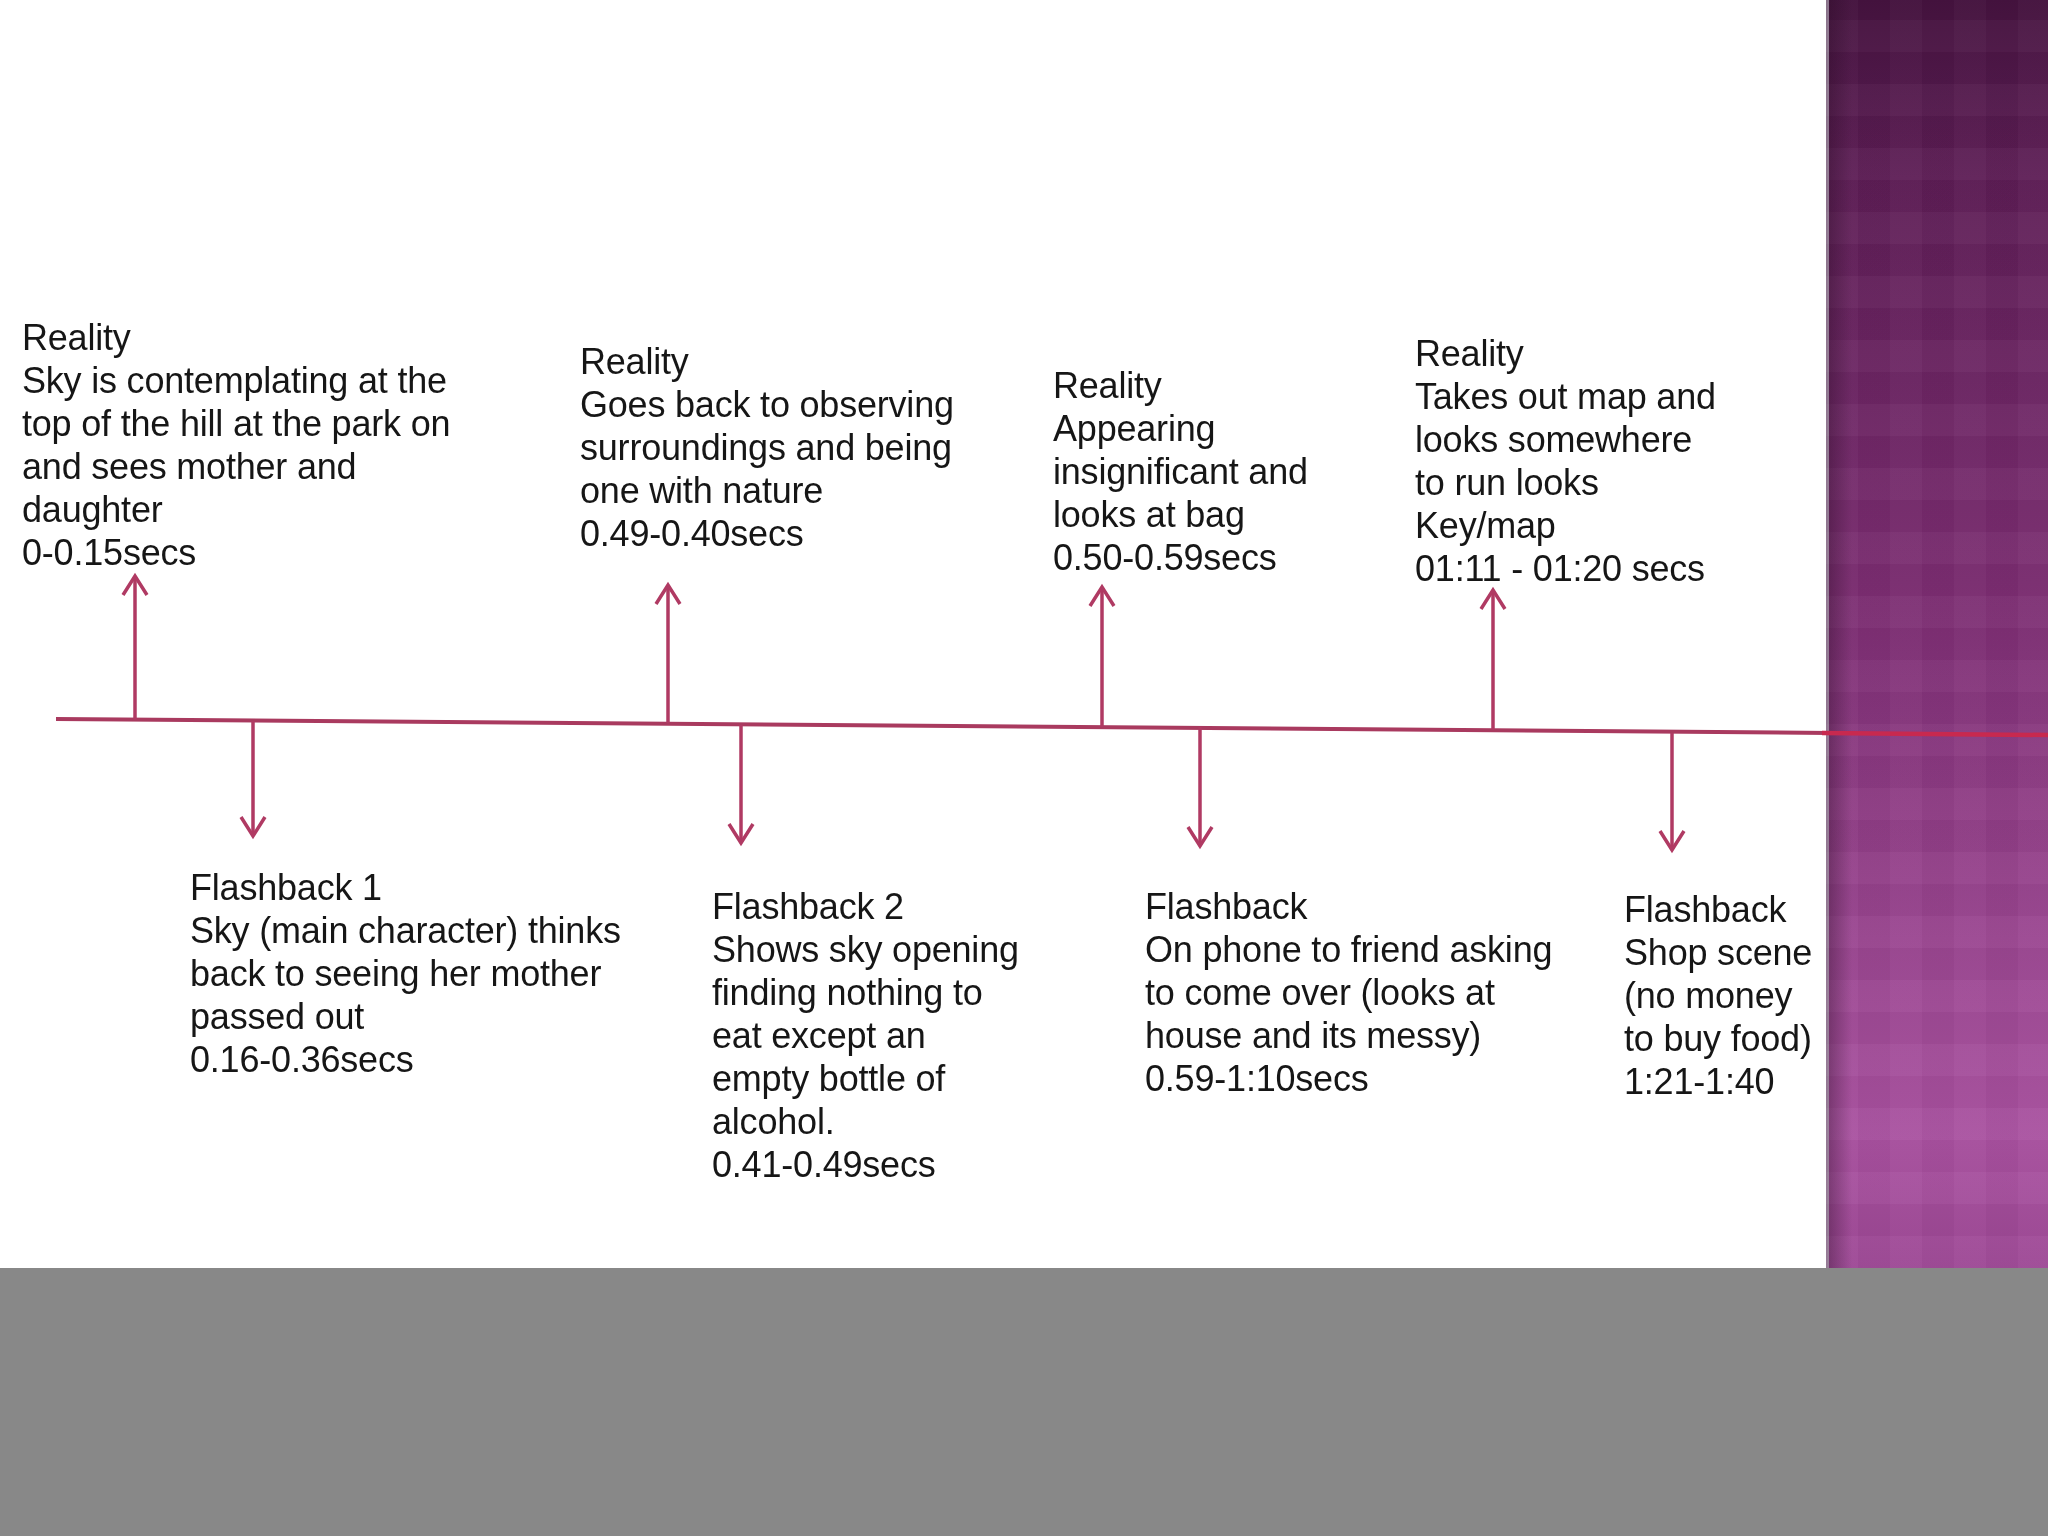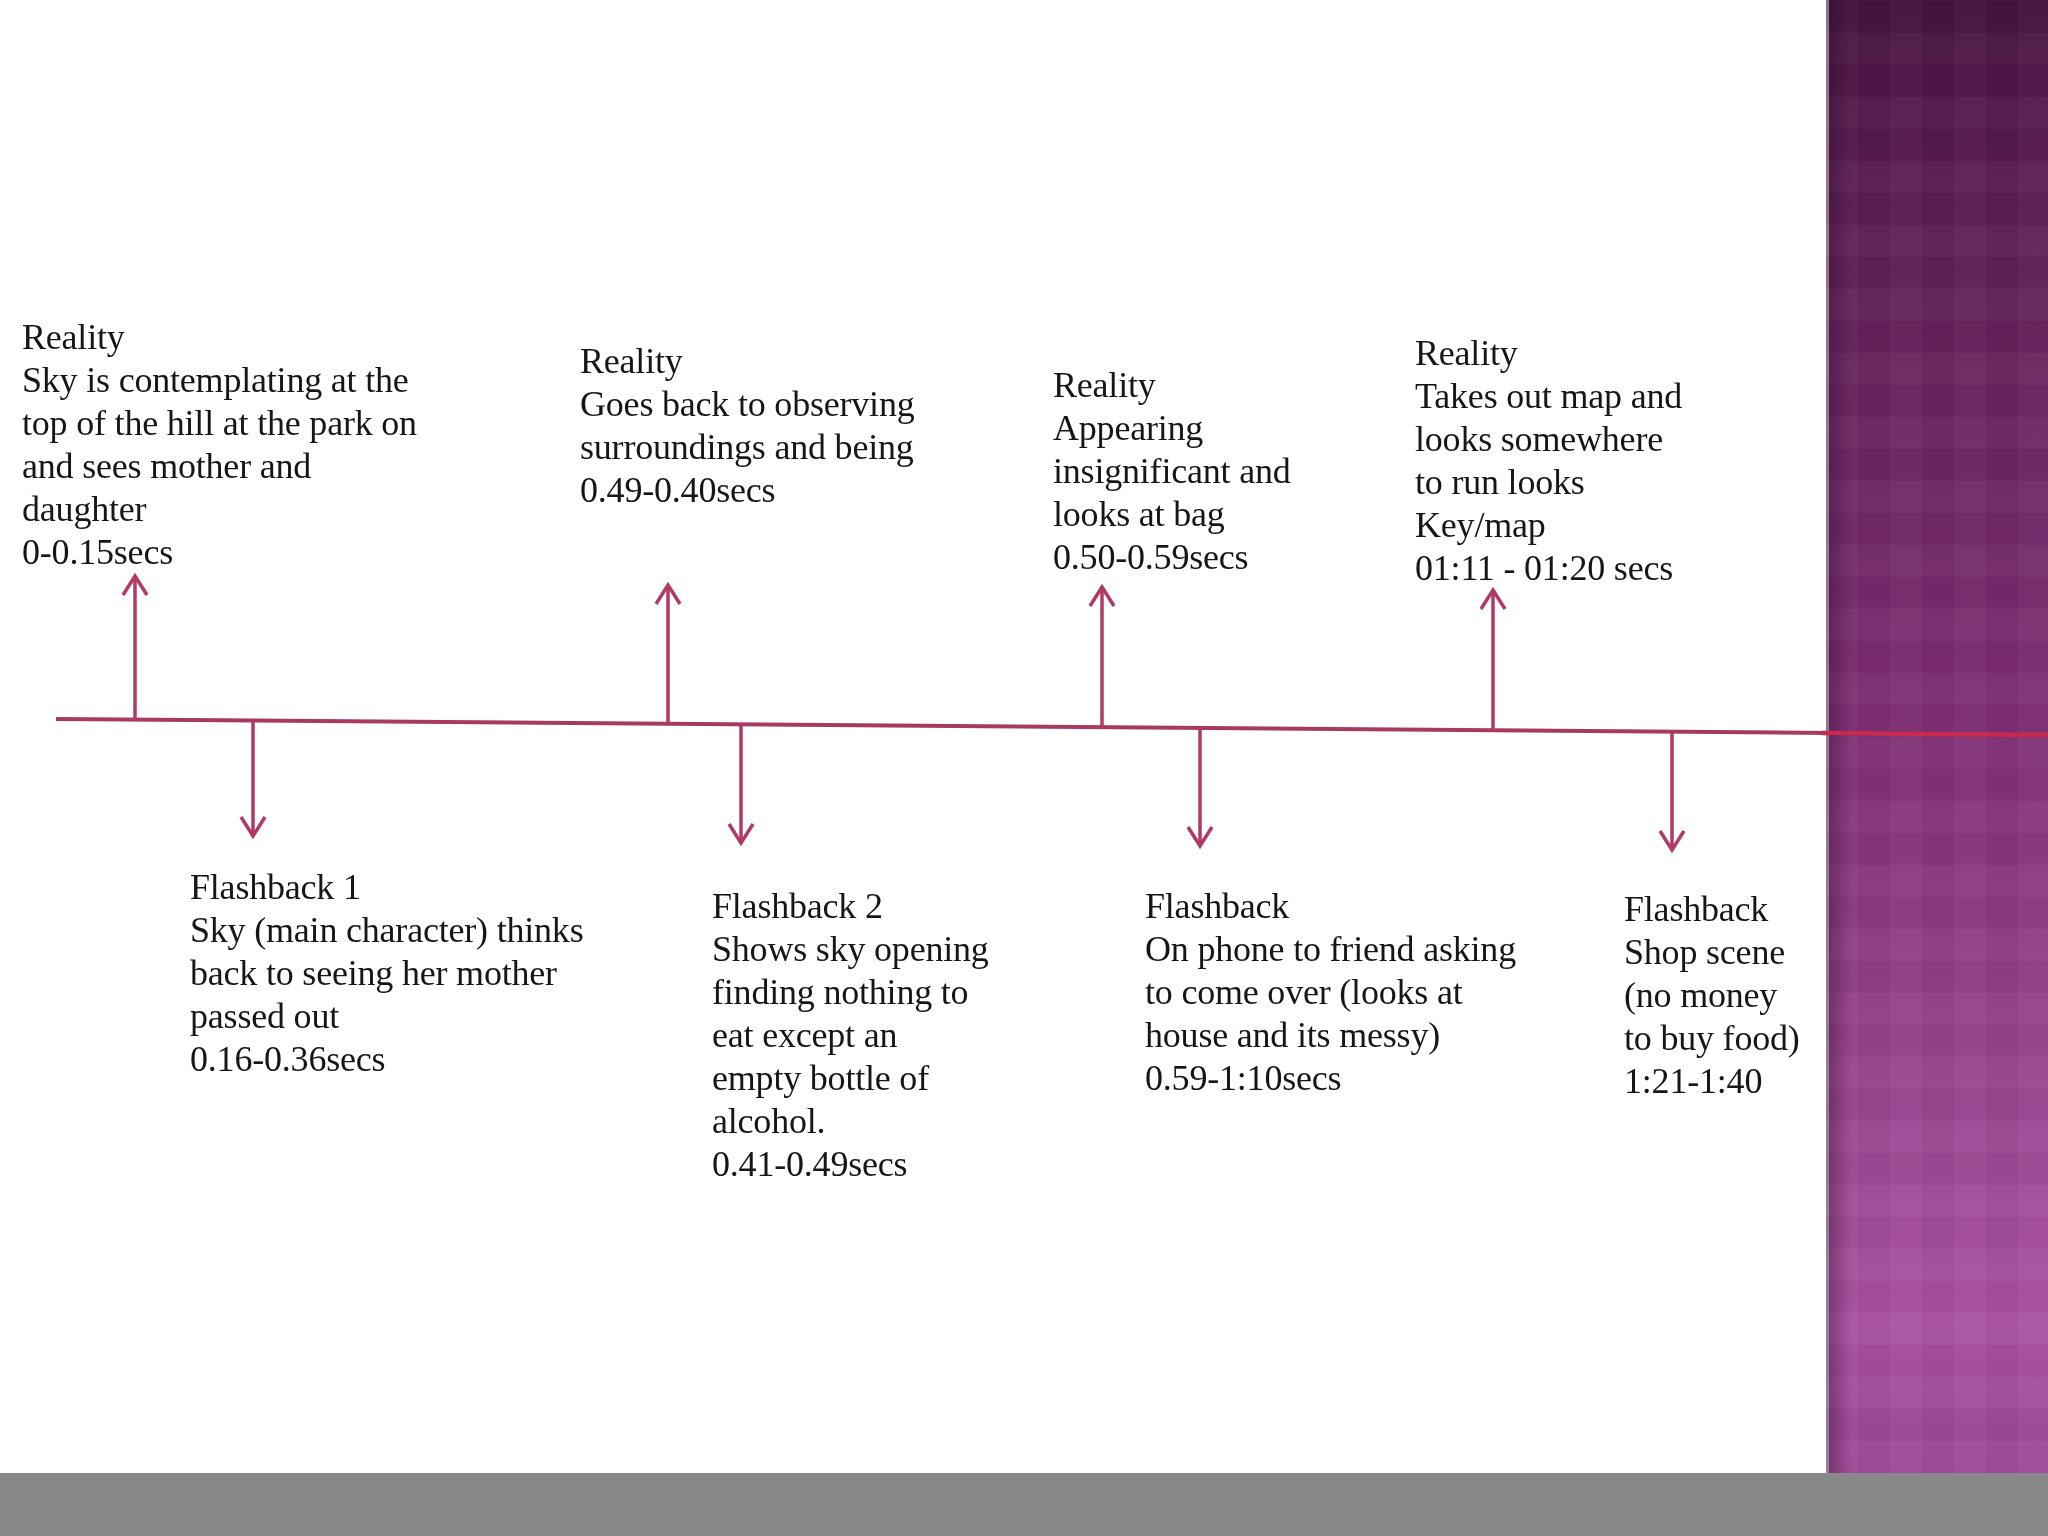--- a/index.html
+++ b/index.html
@@ -1,21 +1,21 @@
 <!DOCTYPE html>
 <html style="--background: #ffffff; --text: #161616; --timeline-line: #a93a5f; --timeline-line-over-band: #c8294f; --arrow: #b03a63; --band-top: #45123f; --band-upper: #5d1d55; --band-mid: #7d2e73; --band-low: #9a4590; --band-bottom: #a951a0; --band-foot: #9c4694;"><head>
 <meta charset="utf-8">
 <style>
   html,body{margin:0;padding:0;background:#888;}
   .slide{
     position:relative;
-    width:2048px;height:1473px;
+    width:2048px;height:1268px;
     background:var(--background,#ffffff);
     overflow:hidden;
-    font-family:Liberation Serif, serif;
+    font-family:Liberation Sans, sans-serif;
   }
   
   .band{
     position:absolute;top:0;right:0;bottom:0;
     left:1826px;
     background:linear-gradient(180deg,
       var(--band-top,#45123f) 0%,
       var(--band-upper,#5d1d55) 14%,
       var(--band-mid,#7d2e73) 48%,
       var(--band-low,#9a4590) 74%,
@@ -109,20 +109,21 @@
       <div>Sky is contemplating at the</div>
       <div>top of the hill at the park on</div>
       <div>and sees mother and</div>
       <div>daughter</div>
       <div>0-0.15secs</div>
     </div>
   <div class="note b2">
       <div>Reality</div>
       <div>Goes back to observing</div>
       <div>surroundings and being</div>
+      <div>one with nature</div>
       <div>0.49-0.40secs</div>
     </div>
   <div class="note b3">
       <div>Reality</div>
       <div>Appearing</div>
       <div>insignificant and</div>
       <div>looks at bag</div>
       <div>0.50-0.59secs</div>
     </div>
   <div class="note b4">

